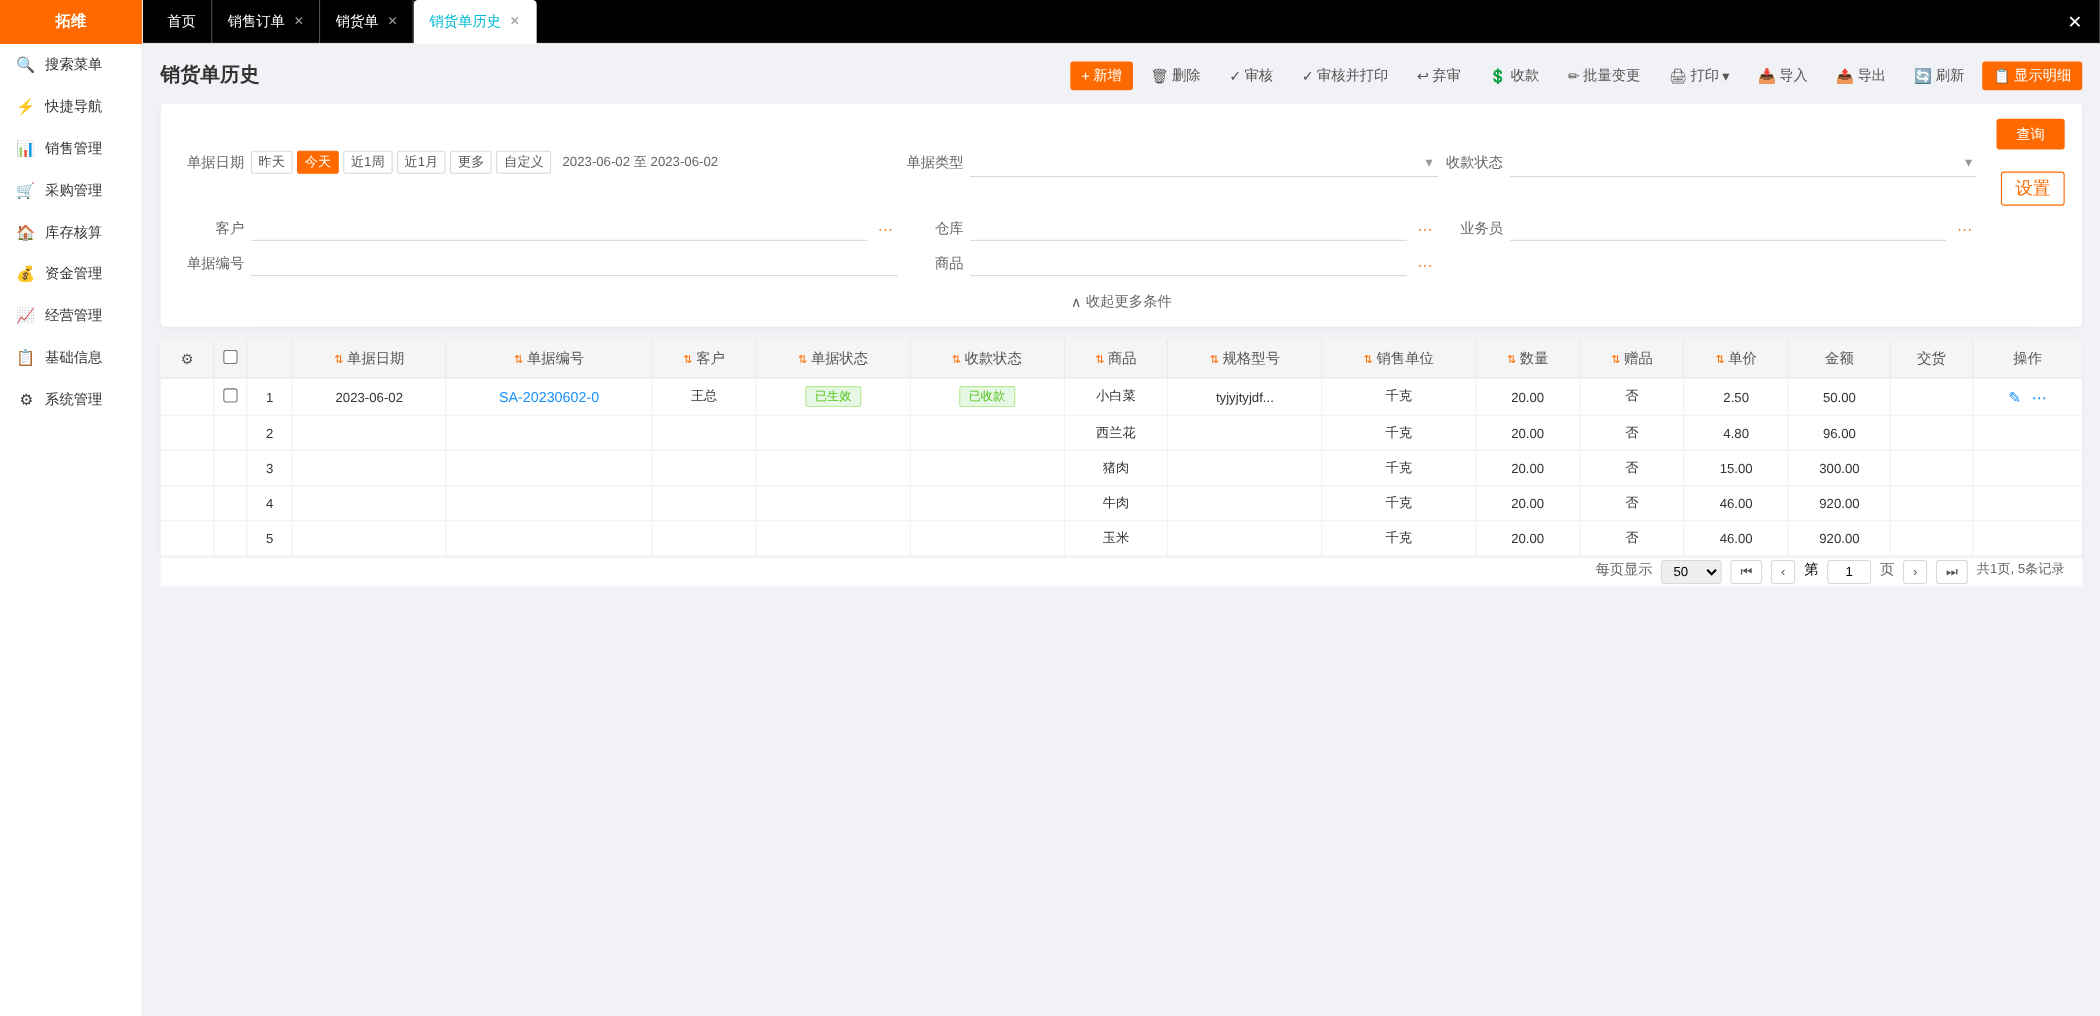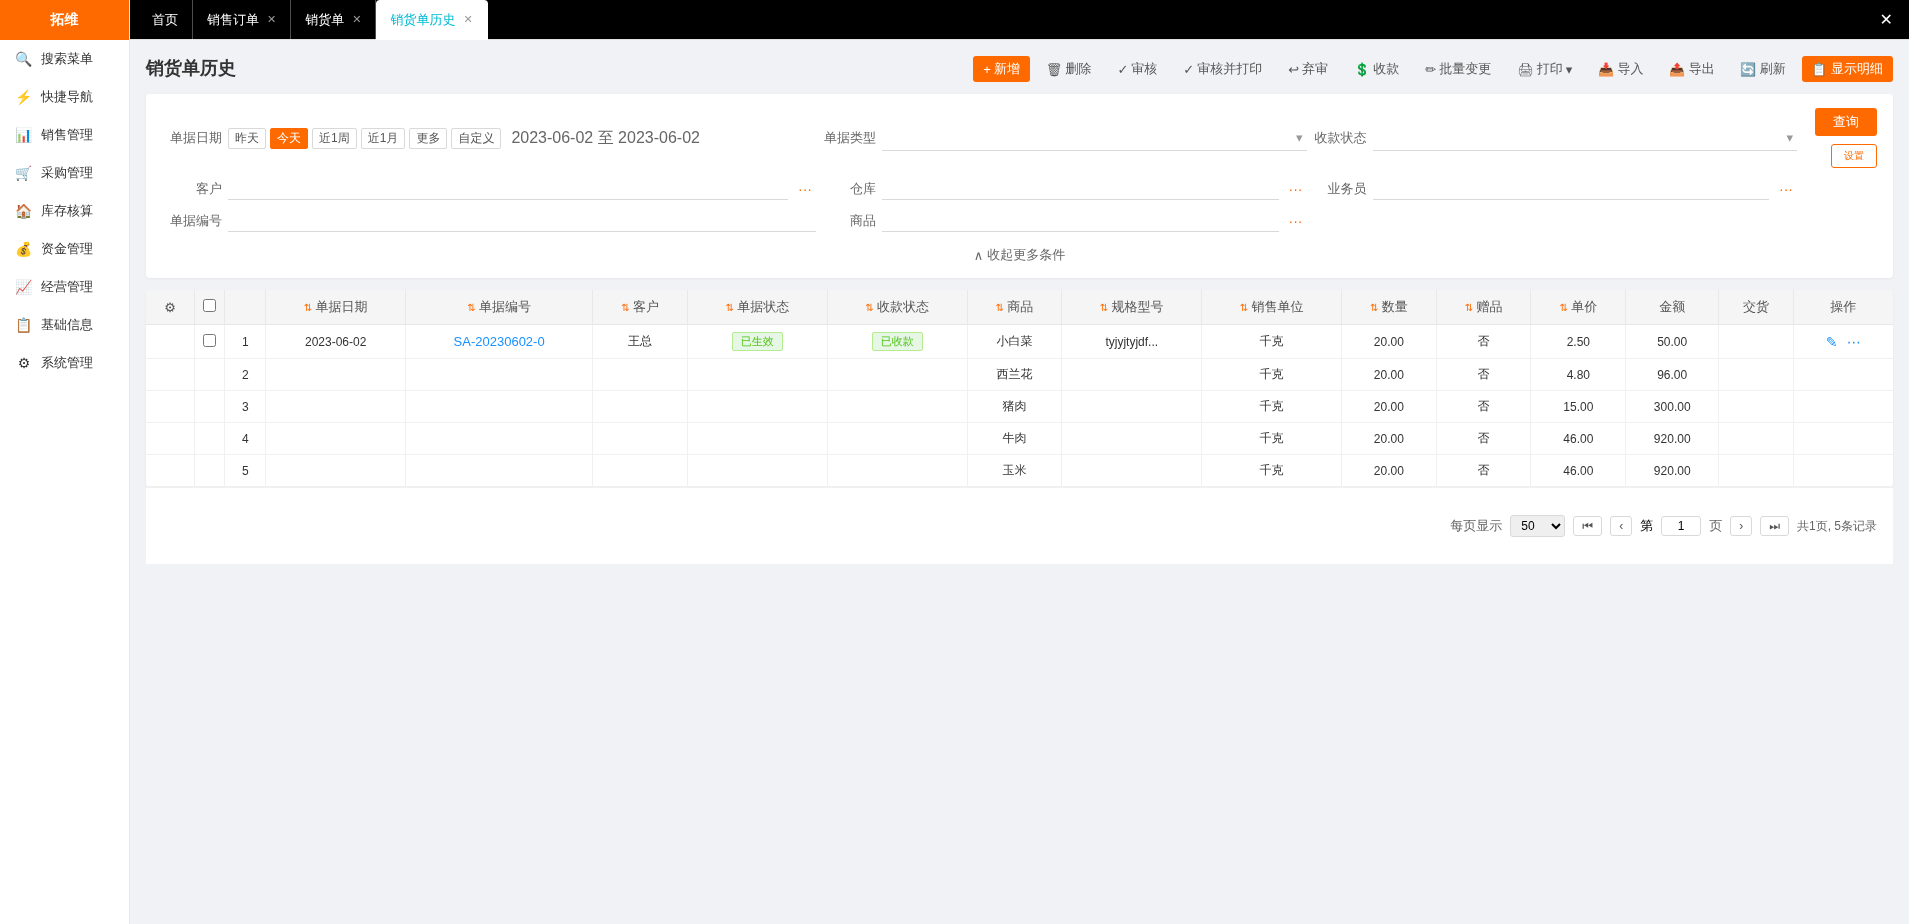--- a/index.html
+++ b/index.html
@@ -36,25 +36,25 @@
     
     .filter-area { background: #fff; border-radius: 4px; padding: 14px 16px 8px; margin-bottom: 12px; box-shadow: 0 1px 3px rgba(0,0,0,0.05); }
     .filter-row { display: flex; align-items: center; gap: 0; margin-bottom: 10px; }
     .filter-item { display: flex; align-items: center; gap: 6px; flex: 1; min-width: 0; }
     .filter-label { color: #666; white-space: nowrap; min-width: 60px; text-align: right; }
     .filter-input { border: none; border-bottom: 1px solid #d9d9d9; padding: 3px 6px; outline: none; flex: 1; min-width: 0; color: #333; }
     .filter-select-wrapper { display: flex; align-items: center; border-bottom: 1px solid #d9d9d9; flex: 1; min-width: 0; }
     .date-buttons { display: flex; gap: 4px; align-items: center; }
     .date-btn { padding: 1px 6px; border: 1px solid #d9d9d9; border-radius: 2px; cursor: pointer; font-size: 12px; color: #555; background: #fff; }
     .date-btn.active { background: #ff6a00; color: #fff; border-color: #ff6a00; }
-    .date-range-text { color: #666; font-size: 16px; margin-left: 4px; }
+    .date-range-text { color: #666; font-size: 12px; margin-left: 4px; }
     .ellipsis-btn { color: #ff6a00; cursor: pointer; font-size: 14px; padding: 0 4px; }
     .collapse-btn { display: flex; align-items: center; gap: 4px; color: #666; cursor: pointer; font-size: 12px; justify-content: center; padding: 4px 0 6px; }
     .search-btn { background: #ff6a00; color: #fff; border: none; border-radius: 3px; padding: 5px 18px; cursor: pointer; font-size: 13px; }
-    .setting-btn { background: #fff; color: #ff6a00; border: 1px solid #ff6a00; border-radius: 3px; padding: 4px 12px; cursor: pointer; font-size: 10px; margin-top: 4px; }
+    .setting-btn { background: #fff; color: #ff6a00; border: 1px solid #ff6a00; border-radius: 3px; padding: 4px 12px; cursor: pointer; font-size: 16px; margin-top: 16px; }
 
     
     .table-wrapper { background: #fff; border-radius: 4px; box-shadow: 0 1px 3px rgba(0,0,0,0.05); overflow: auto; }
     table { width: 100%; border-collapse: collapse; }
     thead tr { background: #f5f5f5; }
     th { padding: 8px 8px; text-align: center; color: #555; font-weight: normal; border-bottom: 1px solid #e8e8e8; border-right: 1px solid #e8e8e8; white-space: nowrap; font-size: 12px; }
     th:last-child { border-right: none; }
     td { padding: 7px 8px; text-align: center; border-bottom: 1px solid #f0f0f0; border-right: 1px solid #f0f0f0; font-size: 12px; color: #333; }
     td:last-child { border-right: none; }
     .sort-icon { color: #ff6a00; font-size: 10px; }
@@ -62,21 +62,21 @@
     .status-active { background: #e6f7e6; color: #52c41a; border: 1px solid #b7eb8f; }
     .status-paid { background: #e6f7e6; color: #52c41a; border: 1px solid #b7eb8f; }
     .action-icon { color: #1890ff; cursor: pointer; font-size: 14px; padding: 0 3px; }
     .checkbox-col { width: 30px; }
 
     
     .summary-row { background: #fffbe6; }
     .summary-row td { font-weight: bold; border-bottom: 1px solid #e8e8e8; }
 
     
-    .pagination { display: flex; align-items: center; justify-content: flex-end; padding: 27px 16px; background: #fff; border-top: 1px solid #f0f0f0; gap: 8px; }
+    .pagination { display: flex; justify-content: flex-end; padding: 2px 16px; background: #fff; border-top: 1px solid #f0f0f0; gap: 8px; }
     .page-size-label { color: #666; }
     .page-size-select { border: 1px solid #d9d9d9; border-radius: 3px; padding: 2px 6px; font-size: 12px; }
     .page-nav-btn { border: 1px solid #d9d9d9; border-radius: 3px; padding: 2px 8px; cursor: pointer; font-size: 12px; background: #fff; color: #555; }
     .page-num-input { border: 1px solid #d9d9d9; border-radius: 3px; width: 40px; text-align: center; padding: 2px; font-size: 12px; }
     .page-info { color: #666; font-size: 12px; }
     .tab-bar { background: #000000; }
     .tab { color: #fff; border-right-color: rgba(255,255,255,0.3); }
     .tab.active { background: #fff; color: #00bcd4; border-bottom: none; border-radius: 4px 4px 0 0; }
     .tab-bar-close { color: #fff; }
 

